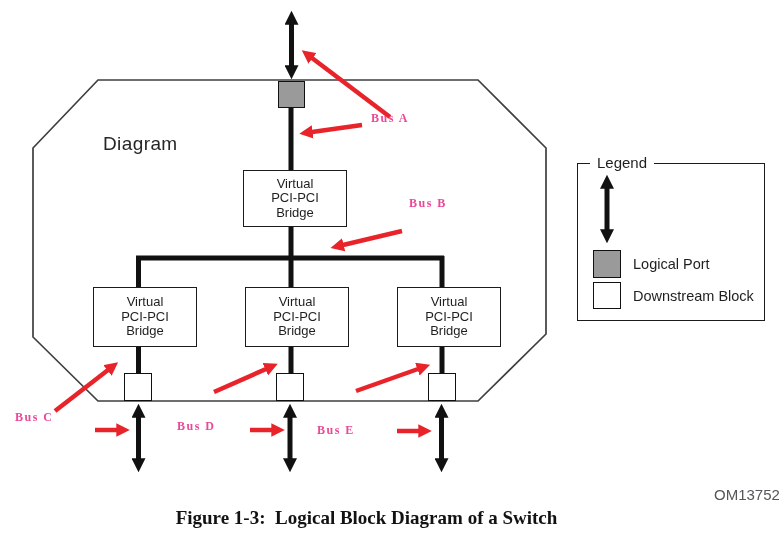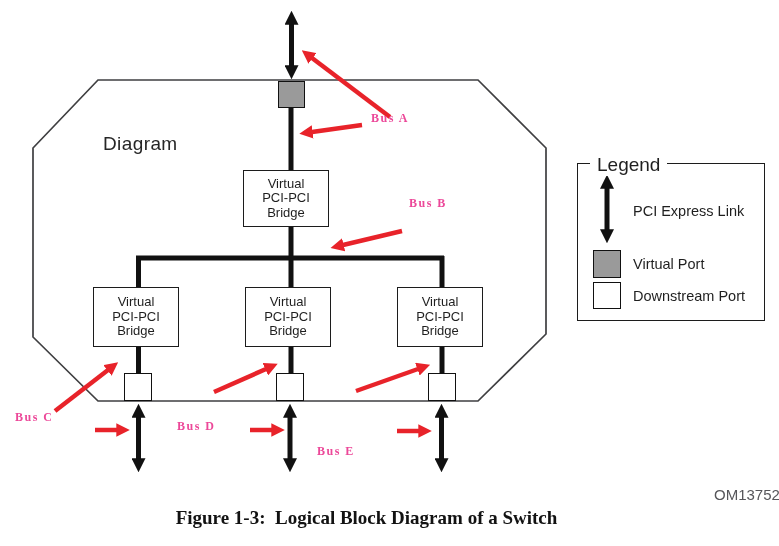--- a/index.html
+++ b/index.html
@@ -12,21 +12,21 @@
     font-family: "Liberation Sans", sans-serif;
     overflow: hidden;
   }
   .layer-svg {
     position: absolute;
     left: 0; top: 0;
     width: 779px; height: 546px;
   }
   .bridge {
     position: absolute;
-    width: 86px;
+    width: 104px;
     background: #ffffff;
     border: 1.7px solid #1c1c1c;
     display: flex;
     align-items: center;
     justify-content: center;
     text-align: center;
     font-size: 13px;
     line-height: 14.5px;
     color: #1f1f1f;
     white-space: pre-line;
@@ -60,34 +60,34 @@
     font-weight: bold;
     font-size: 12px;
     letter-spacing: 1.5px;
     color: #ec4899;
     white-space: pre;
   }
   .bus-a { left: 371px; top: 111px; }
   .bus-b { left: 409px; top: 196px; text-align: right; }
   .bus-c { left:  15px; top: 410px; }
   .bus-d { left: 177px; top: 419px; }
-  .bus-e { left: 317px; top: 444px; }
+  .bus-e { left: 317px; top: 423px; }
 
   .legend-box {
     position: absolute;
     left: 577px; top: 163px;
     width: 188px; height: 158px;
     border: 1.7px solid #1c1c1c;
   }
   .legend-title {
     position: absolute;
     top: -10px; left: 12px;
     background: #ffffff;
     padding: 0 7px;
-    font-size: 19px;
+    font-size: 15px;
     color: #1f1f1f;
   }
   .legend-swatch {
     position: absolute;
     left: 15px;
     width: 28px; height: 28px;
     border: 1.7px solid #111111;
     background: #ffffff;
   }
   .legend-swatch.gray { top: 86px; background: #9a9a9a; }
@@ -190,21 +190,20 @@
   <div class="bus-label bus-a">Bus A</div>
   <div class="bus-label bus-b">Bus B</div>
   <div class="bus-label bus-c">Bus C</div>
   <div class="bus-label bus-d">Bus D</div>
   <div class="bus-label bus-e">Bus E</div>
 
   <div class="legend-box">
     <span class="legend-title">Legend</span>
     <div class="legend-swatch gray"></div>
     <div class="legend-swatch white"></div>
-    <div class="legend-label l0">PCI Express Link</div>
-    <div class="legend-label l1">Virtual Port</div>
-    <div class="legend-label l2">Downstream Port</div>
+    <div class="legend-label l1">Logical Port</div>
+    <div class="legend-label l2">Downstream Block</div>
   </div>
 
   <div class="om-number">OM13752</div>
   <div class="caption">Figure 1-3:  Logical Block Diagram of a Switch</div>
 
 </div>
 
 </body></html>

